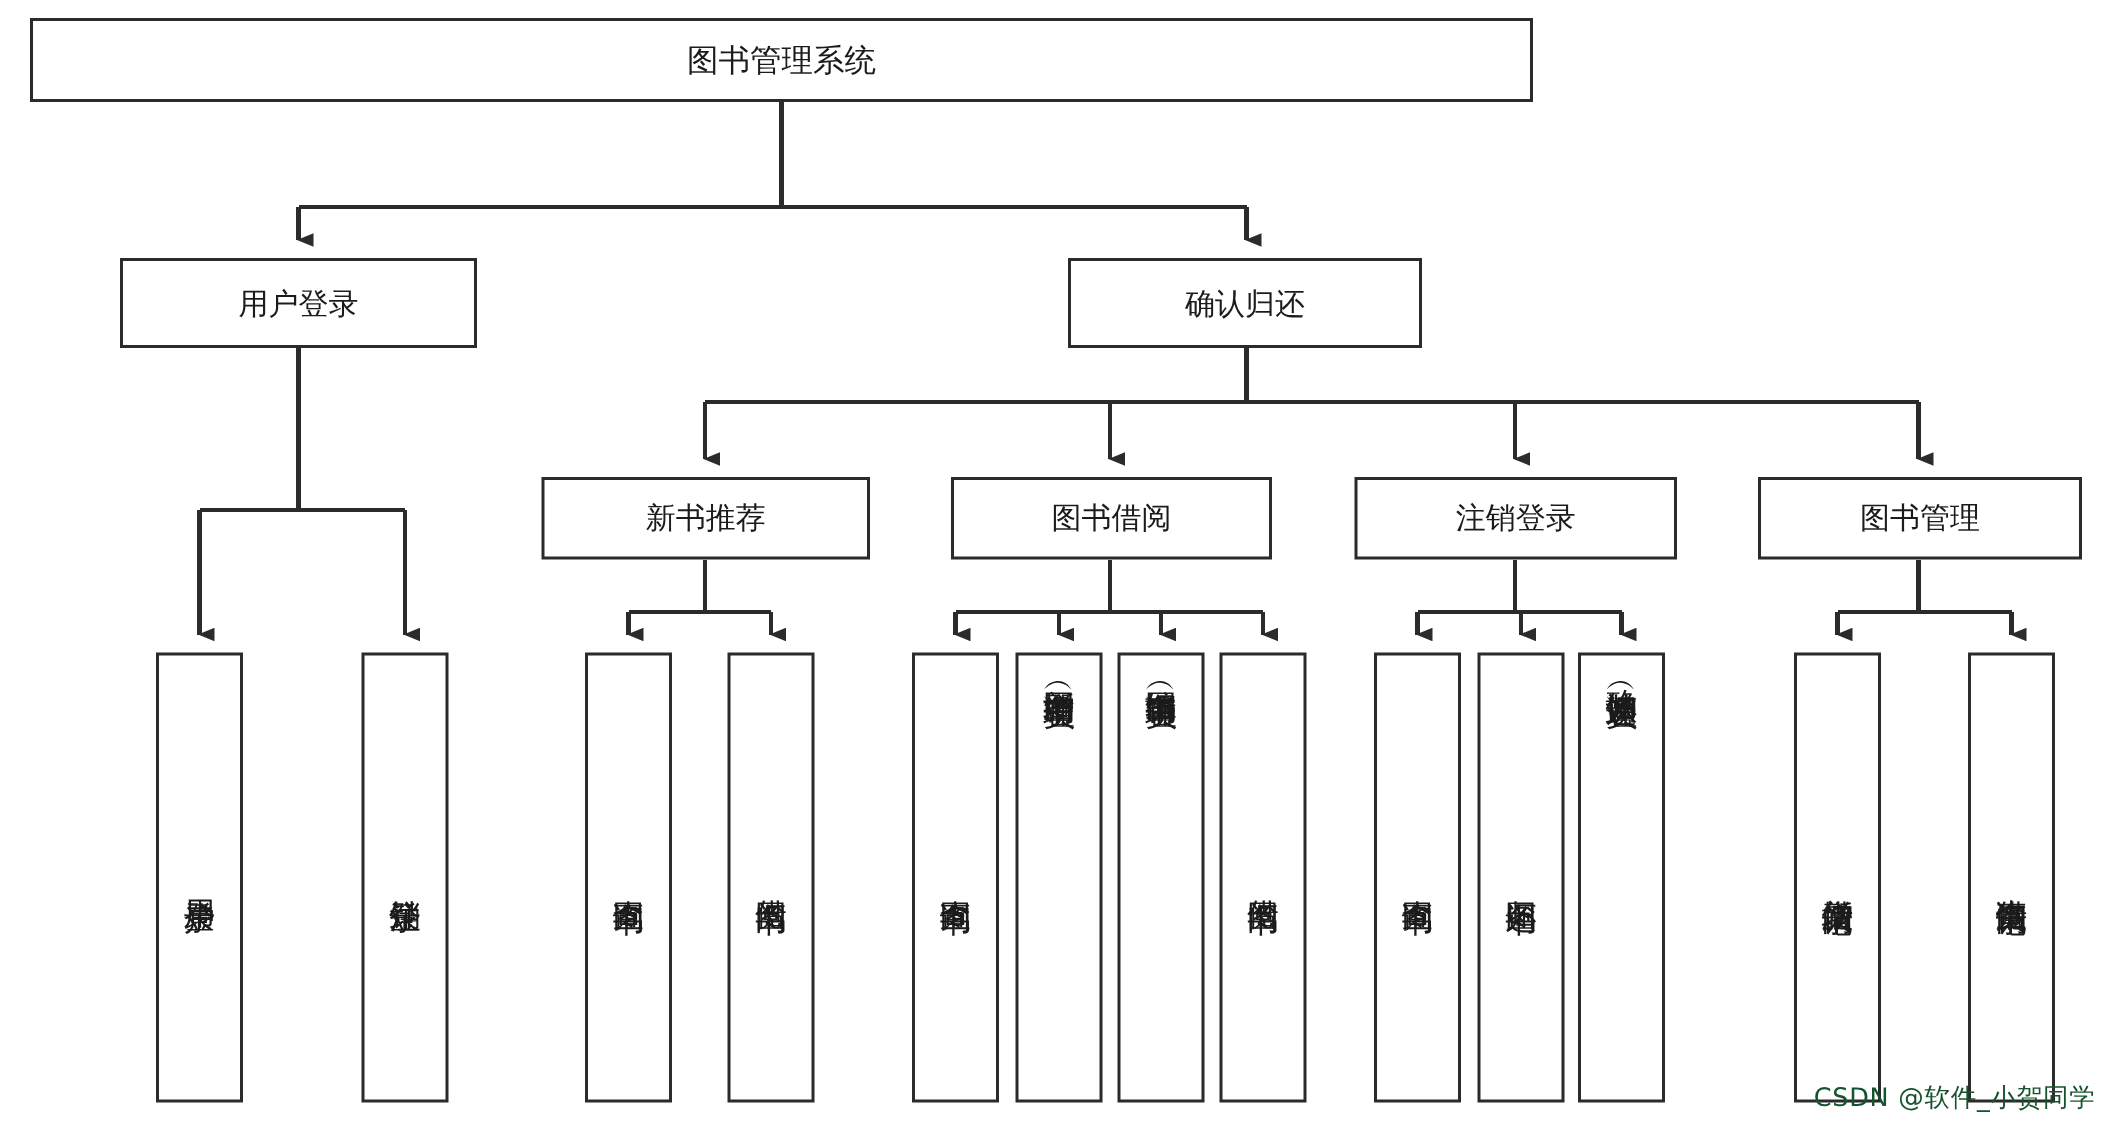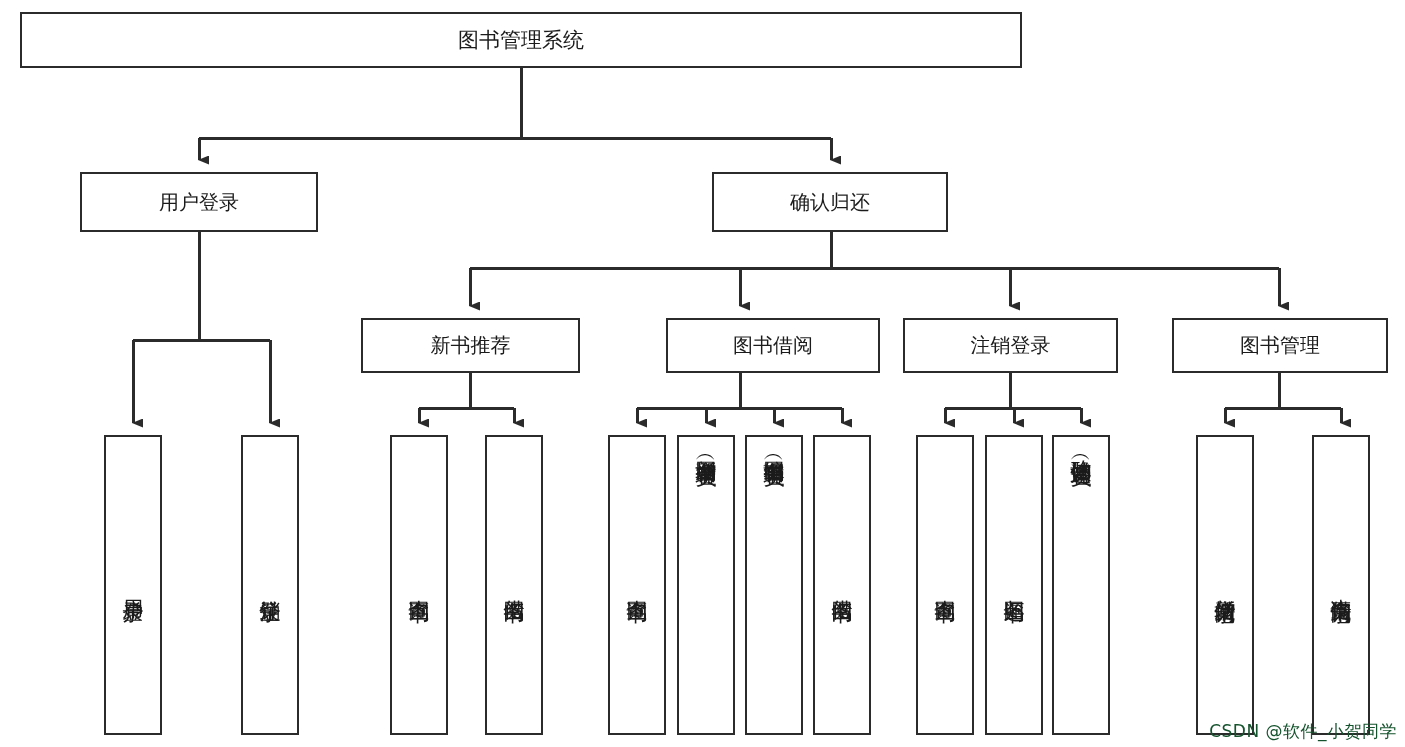--- a/index.html
+++ b/index.html
@@ -124,21 +124,21 @@
       <path d="M1341,408 L1341,423" marker-end="url(#arrowhead)"></path>
     </g>
   </svg>
 
   <div class="node root-node" id="node-root" style="left: 20px; top: 12px; width: 1002px; height: 56px;">图书管理系统</div>
 
   <div id="node-host">
       <div class="node level2" style="left: 80px; top: 172px; width: 238px; height: 60px;">用户登录</div>
       <div class="node level2" style="left: 712px; top: 172px; width: 236px; height: 60px;">确认归还</div>
       <div class="node level2" style="left: 361px; top: 318px; width: 219px; height: 55px;">新书推荐</div>
-      <div class="node level2" style="left: 634px; top: 318px; width: 214px; height: 55px; margin-left: 32px;">图书借阅</div>
+      <div class="node level2" style="left: 634px; top: 318px; width: 214px; height: 55px;">图书借阅</div>
       <div class="node level2" style="left: 903px; top: 318px; width: 215px; height: 55px;">注销登录</div>
       <div class="node level2" style="left: 1172px; top: 318px; width: 216px; height: 55px;">图书管理</div>
       <div class="node leaf short" style="left: 104px; top: 435px; width: 58px; height: 300px;">
         <span class="leaf-label">用户登录</span>
       </div>
       <div class="node leaf short" style="left: 241px; top: 435px; width: 58px; height: 300px;">
         <span class="leaf-label">注销登录</span>
       </div>
       <div class="node leaf short" style="left: 390px; top: 435px; width: 58px; height: 300px;">
         <span class="leaf-label">查询图书</span>

